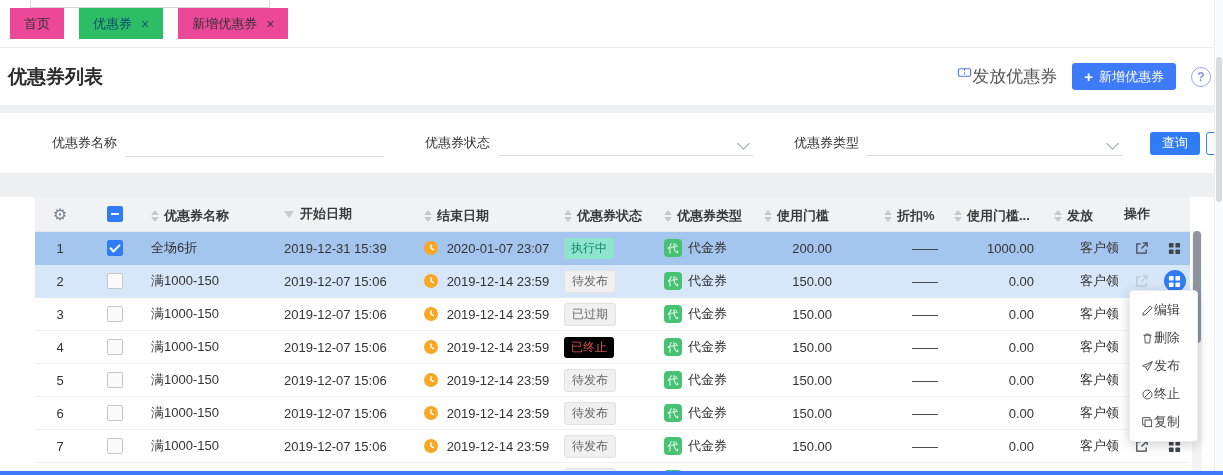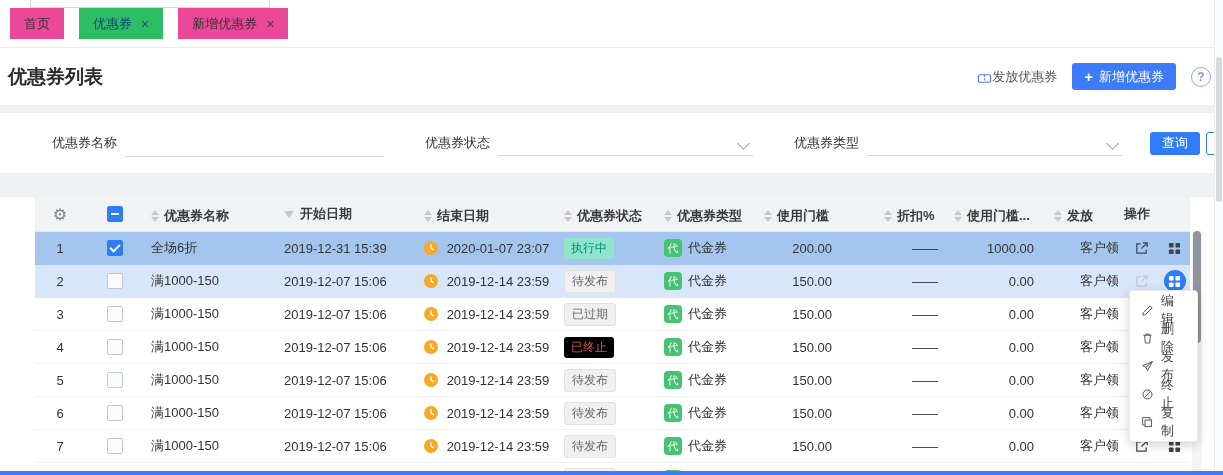--- a/index.html
+++ b/index.html
@@ -12,21 +12,21 @@
   
   .tabbar{height:47px;background:#fff;display:flex;align-items:center;padding-left:10px;border-bottom:1px solid #ececec;}
   .tab{display:inline-flex;align-items:center;gap:9px;height:31px;padding:0 14px;margin-right:15px;font-size:13px;color:#333;background:#ec4899;cursor:pointer;}
   .tab.active{background:#2dbd64;color:#0c4a6e;}
   .tab .close{font-size:14px;line-height:1;opacity:.85;cursor:pointer;}
 
   
   .title-row{height:57px;background:#fff;display:flex;align-items:center;padding:0 12px 0 8px;}
   .page-title{font-size:19px;font-weight:bold;color:#2b2b2b;}
   .title-actions{margin-left:auto;display:flex;align-items:center;gap:15px;}
-  .distribute{display:inline-flex;align-items:flex-end;gap:0;font-size:13px;color:#555;cursor:pointer;}
+  .distribute{display:inline-flex;align-items:flex-start;gap:0;font-size:17px;color:#555;cursor:pointer;}
   .add-btn{display:inline-flex;align-items:center;gap:6px;background:#3e7bfa;color:#fff;font-size:13px;height:27px;padding:0 12px;border-radius:3px;border:none;cursor:pointer;}
   .add-btn .plus{font-size:15px;font-weight:bold;line-height:1;}
   .help{width:18px;height:18px;border-radius:50%;border:1px solid #93a9e4;color:#7d97dc;font-size:12px;display:inline-flex;align-items:center;justify-content:center;font-weight:bold;}
 
   .gap8{height:8px;} .gap24{height:24px;}
 
   
   .filter-card{height:60px;background:#fff;display:flex;align-items:center;}
   .fgroup{display:flex;align-items:center;font-size:13px;color:#333;}
   .fgroup label{margin-right:8px;white-space:nowrap;}
@@ -78,21 +78,21 @@
   .op.grid{margin-left:8px;}
   .op.grid.active{background:#2f7cf6;border-radius:50%;color:#fff;}
   .row-hover .op.share{color:#c3c9d1;}
 
   
   .tscroll{position:absolute;top:34px;right:21px;width:10px;bottom:0;background:#f3f4f6;}
   .tscroll .thumb{position:absolute;top:0;left:1px;width:8px;height:112px;background:#8f959e;border-radius:4px;cursor:pointer;}
 
   
   .ctx{position:absolute;top:290px;left:1129px;width:67px;background:#fff;border:1px solid #ebebeb;border-radius:4px;box-shadow:0 3px 12px rgba(0,0,0,.18);padding:5px 0;z-index:20;}
-  .ctx-item{display:flex;align-items:center;gap:7px;height:28px;padding:0 11px;font-size:13px;color:#444;cursor:pointer;}
+  .ctx-item{display:flex;align-items:center;height:28px;padding:0 11px;font-size:13px;color:#444;cursor:pointer;}
   .ctx-item svg{color:#555;flex:none;}
 
   
   .pscroll{position:absolute;top:0;right:0;width:8px;height:100%;background:#fafbfc;border-left:1px solid #ededed;z-index:30;}
   .pscroll .thumb{position:absolute;top:57px;left:1px;width:6px;height:145px;background:#d8dade;border-radius:3px;cursor:pointer;}
   .hbar{position:absolute;left:0;bottom:0;width:100%;height:4px;background:#3e7bfa;z-index:31;cursor:pointer;}
 </style>
 </head>
 <body>
 

